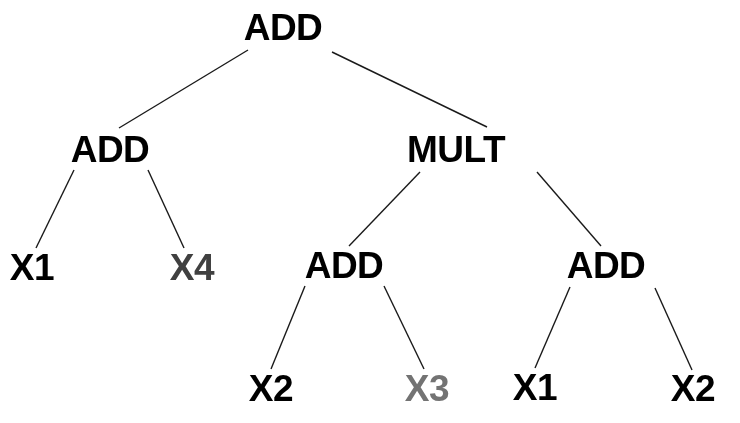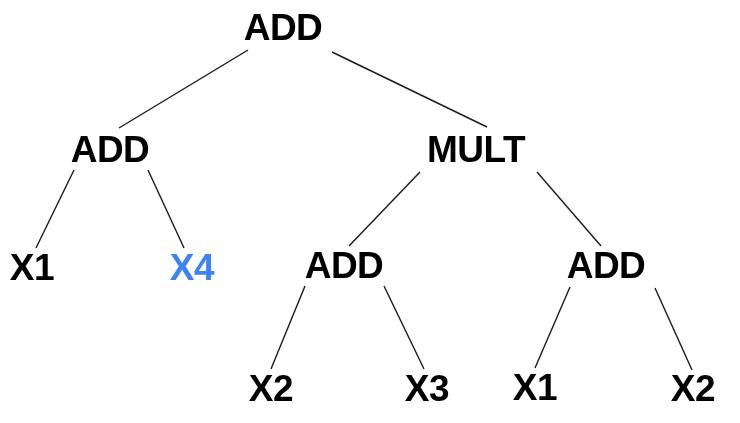--- a/index.html
+++ b/index.html
@@ -48,21 +48,21 @@
       <line x1="537" y1="172" x2="601" y2="246" stroke="#1a1a1a" stroke-width="1.4"></line>
       <line x1="305" y1="286" x2="271" y2="369" stroke="#1a1a1a" stroke-width="1.4"></line>
       <line x1="384" y1="286" x2="424" y2="369" stroke="#1a1a1a" stroke-width="1.4"></line>
       <line x1="570" y1="287" x2="535" y2="368" stroke="#1a1a1a" stroke-width="1.4"></line>
       <line x1="655" y1="288" x2="692" y2="370" stroke="#1a1a1a" stroke-width="1.4"></line>
     </svg>
 
 <div class="tree-node" style="left: 283px; top: 27px; color: rgb(0, 0, 0);">ADD</div>
     <div class="tree-node" style="left: 110px; top: 149px; color: rgb(0, 0, 0);">ADD</div>
     <div class="tree-node" style="left: 32px; top: 267px; color: rgb(0, 0, 0);">X1</div>
-    <div class="tree-node" style="left: 192px; top: 267px; color: #3b82f6;">X4</div>
-    <div class="tree-node" style="left: 476px; top: 149px; color: rgb(0, 0, 0);">MULT</div>
+    <div class="tree-node" style="left: 192px; top: 267px; color: #404040;">X4</div>
+    <div class="tree-node" style="left: 456px; top: 149px; color: rgb(0, 0, 0);">MULT</div>
     <div class="tree-node" style="left: 344px; top: 265px; color: rgb(0, 0, 0);">ADD</div>
     <div class="tree-node" style="left: 271px; top: 388px; color: rgb(0, 0, 0);">X2</div>
-    <div class="tree-node" style="left: 427px; top: 388px; color: #000000;">X3</div>
+    <div class="tree-node" style="left: 427px; top: 388px; color: #737373;">X3</div>
     <div class="tree-node" style="left: 606px; top: 265px; color: rgb(0, 0, 0);">ADD</div>
     <div class="tree-node" style="left: 535px; top: 387px; color: rgb(0, 0, 0);">X1</div>
     <div class="tree-node" style="left: 693px; top: 388px; color: rgb(0, 0, 0);">X2</div>
   </div>
 
 </body></html>

